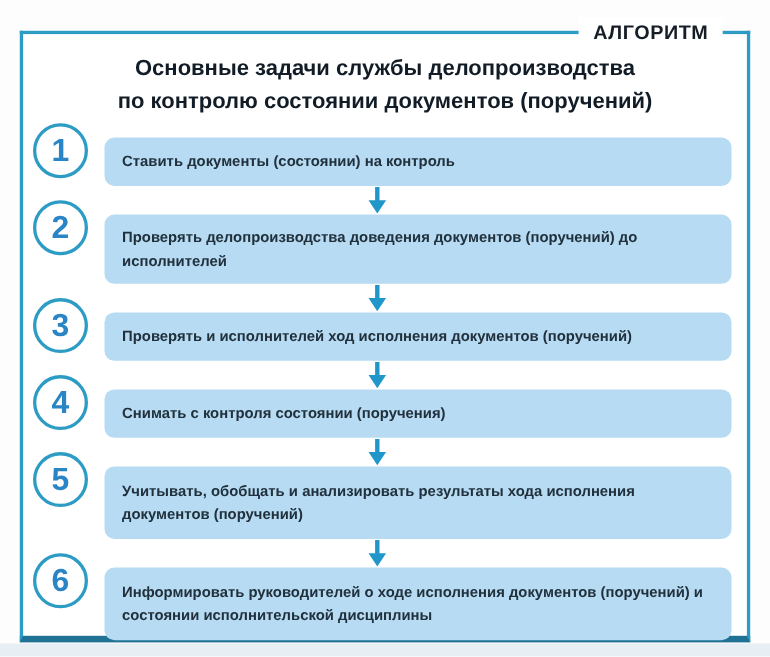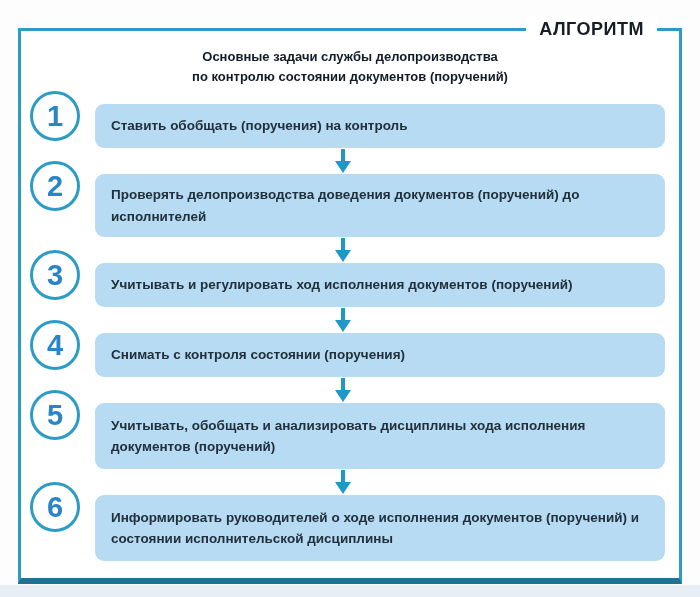--- a/index.html
+++ b/index.html
@@ -40,21 +40,21 @@
     padding: 0 13px;
     font-size: 18px;
     font-weight: bold;
     letter-spacing: 0.5px;
     color: #161d26;
     line-height: 26px;
   }
   .title {
     padding-top: 16px;
     text-align: center;
-    font-size: 13px;
+    font-size: 20px;
     font-weight: bold;
     color: #121c26;
     line-height: 1.5;
   }
   .steps {
     margin-top: 18px;
     padding: 0 14px 0 0;
   }
   .step-row {
     position: relative;
@@ -110,21 +110,21 @@
 
     <div class="title">
       <div>Основные задачи службы делопроизводства</div>
       <div>по контролю состоянии документов (поручений)</div>
     </div>
 
     <div class="steps">
 
       <div class="step-row">
         <div class="num-circle">1</div>
-        <div class="step-bar">Ставить обобщать (поручения) на контроль</div>
+        <div class="step-bar">Ставить документы (состоянии) на контроль</div>
       </div>
 
       <div class="arrow-wrap">
         <svg width="18" height="24" viewBox="0 0 18 24">
           <line x1="9" y1="0" x2="9" y2="13" stroke="#2097c8" stroke-width="4"></line>
           <polygon points="1,12 17,12 9,24" fill="#2097c8"></polygon>
         </svg>
       </div>
 
       <div class="step-row">
@@ -134,21 +134,21 @@
 
       <div class="arrow-wrap">
         <svg width="18" height="24" viewBox="0 0 18 24">
           <line x1="9" y1="0" x2="9" y2="13" stroke="#2097c8" stroke-width="4"></line>
           <polygon points="1,12 17,12 9,24" fill="#2097c8"></polygon>
         </svg>
       </div>
 
       <div class="step-row">
         <div class="num-circle">3</div>
-        <div class="step-bar">Учитывать и регулировать ход исполнения документов (поручений)</div>
+        <div class="step-bar">Проверять и исполнителей ход исполнения документов (поручений)</div>
       </div>
 
       <div class="arrow-wrap">
         <svg width="18" height="24" viewBox="0 0 18 24">
           <line x1="9" y1="0" x2="9" y2="13" stroke="#2097c8" stroke-width="4"></line>
           <polygon points="1,12 17,12 9,24" fill="#2097c8"></polygon>
         </svg>
       </div>
 
       <div class="step-row">
@@ -158,21 +158,21 @@
 
       <div class="arrow-wrap">
         <svg width="18" height="24" viewBox="0 0 18 24">
           <line x1="9" y1="0" x2="9" y2="13" stroke="#2097c8" stroke-width="4"></line>
           <polygon points="1,12 17,12 9,24" fill="#2097c8"></polygon>
         </svg>
       </div>
 
       <div class="step-row">
         <div class="num-circle">5</div>
-        <div class="step-bar tall">Учитывать, обобщать и анализировать дисциплины хода исполнения документов (поручений)</div>
+        <div class="step-bar tall">Учитывать, обобщать и анализировать результаты хода исполнения документов (поручений)</div>
       </div>
 
       <div class="arrow-wrap">
         <svg width="18" height="24" viewBox="0 0 18 24">
           <line x1="9" y1="0" x2="9" y2="13" stroke="#2097c8" stroke-width="4"></line>
           <polygon points="1,12 17,12 9,24" fill="#2097c8"></polygon>
         </svg>
       </div>
 
       <div class="step-row">

